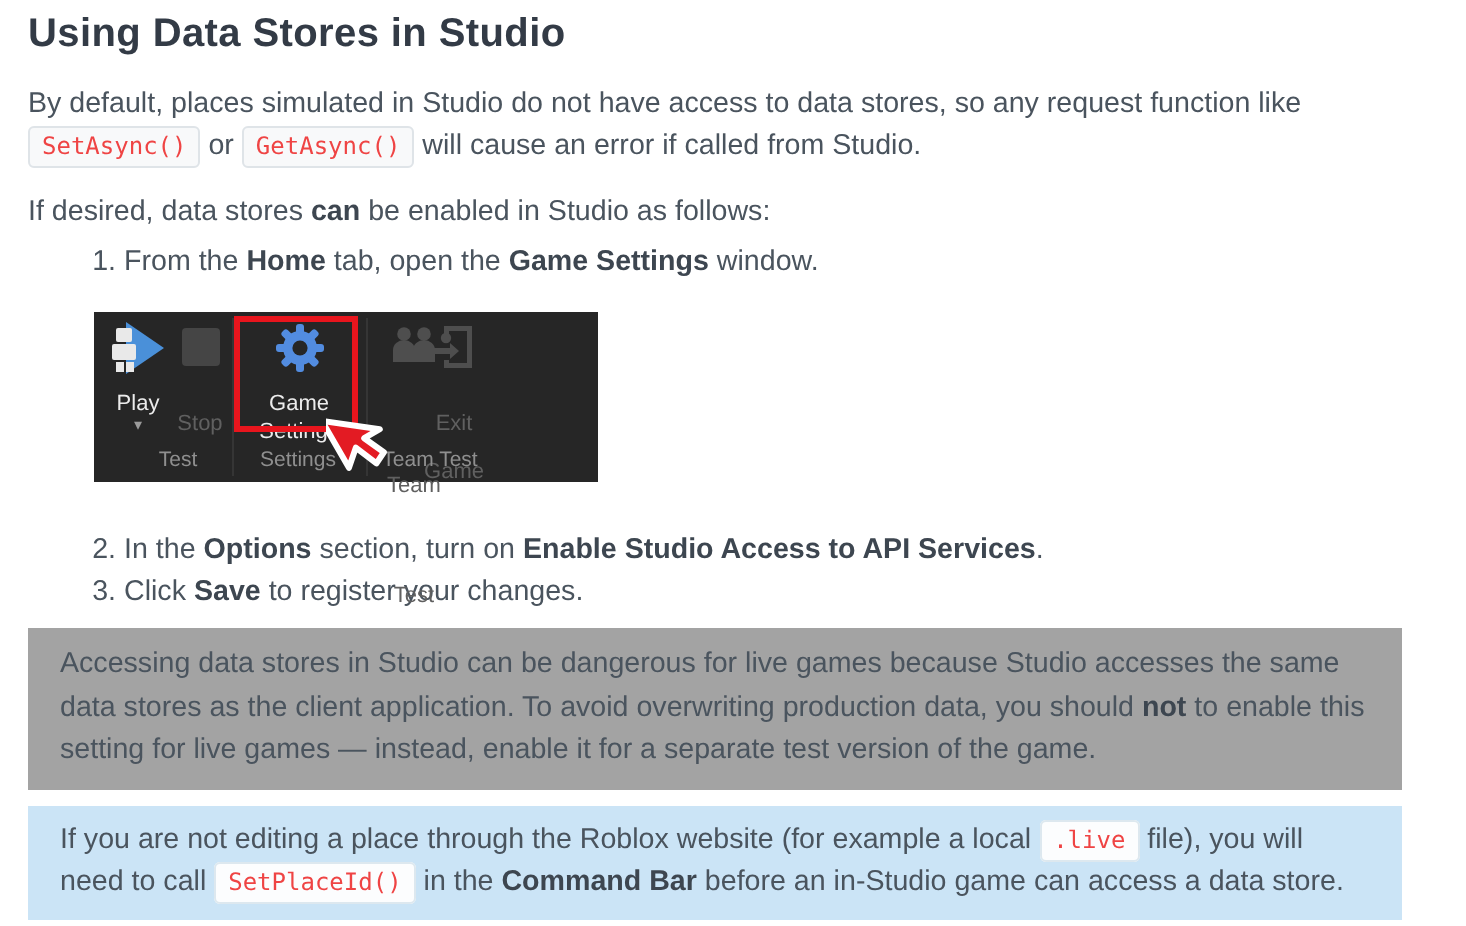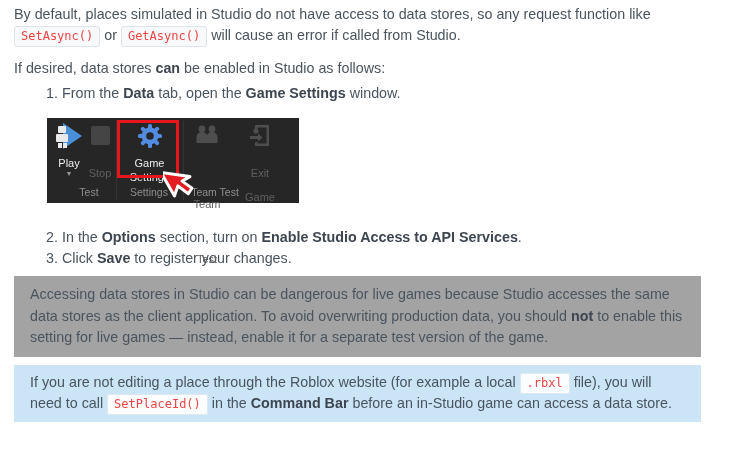--- a/index.html
+++ b/index.html
@@ -47,28 +47,29 @@
   }
   .callout.warning{background:#a3a3a3;}
   .callout.note{background:#cbe4f6;margin-bottom:0;padding:7px 16px;}
   .callout.note code.chip{background:#fcfdfe;border-color:#dde8ef;}
 </style>
 </head>
 <body>
 
 <div class="doc">
 
+  <h1 class="page-title">Using Data Stores in Studio</h1>
 
   <p class="body-p">By default, places simulated in Studio do not have access to data stores, so any request function like <code class="chip">SetAsync()</code> or <code class="chip">GetAsync()</code> will cause an error if called from Studio.</p>
 
   <p class="body-p enable-p">If desired, data stores <strong>can</strong> be enabled in Studio as follows:</p>
 
   <ol class="steps">
     <li>
-      <span>From the <strong>Data</strong> tab, open the <strong>Game Settings</strong> window.</span>
+      <span>From the <strong>Home</strong> tab, open the <strong>Game Settings</strong> window.</span>
 
       <div class="toolbar-shot">
 
         <div class="tb-btn" style="left:2px;width:40px;">
           <span>
             <svg width="26" height="26" viewBox="0 0 26 26">
               <polygon points="7,0 26,13 7,26" fill="#4a90d9"></polygon>
               <g fill="#e9e9e9">
                 <rect x="2" y="3" width="8" height="7" rx="1"></rect>
                 <rect x="0" y="11" width="12" height="8" rx="1"></rect>
@@ -118,21 +119,21 @@
                 <path d="M2.5,20 v-6 a5.5,5 0 0 1 11,0 v6 z"></path>
                 <circle cx="18" cy="6" r="3.4"></circle>
                 <path d="M12.5,20 v-6 a5.5,5 0 0 1 11,0 v6 z"></path>
               </g>
             </svg>
           </span>
           <span class="tb-label">Team</span>
           <span class="tb-label">Test</span>
         </div>
 
-        <div class="tb-btn disabled" style="left:193px;width:40px;">
+        <div class="tb-btn disabled" style="left:160px;width:40px;">
           <span>
             <svg width="26" height="26" viewBox="0 0 26 26">
               <path d="M8,2 h14 v21 h-14 v-4 h2.5 v1.5 h9 v-16 h-9 v1.5 h-2.5 z" fill="#4e4e4e"></path>
               <circle cx="9" cy="8" r="2.6" fill="#4e4e4e"></circle>
               <path d="M3,13 h8 v-2.5 l4.5,4 l-4.5,4 v-2.5 h-8 z" fill="#4e4e4e"></path>
             </svg>
           </span>
           <span class="tb-label">Exit</span>
           <span class="tb-label">Game</span>
         </div>
@@ -150,15 +151,15 @@
     <li>
       <span>In the <strong>Options</strong> section, turn on <strong>Enable Studio Access to API Services</strong>.</span>
     </li>
     <li>
       <span>Click <strong>Save</strong> to register your changes.</span>
     </li>
   </ol>
 
   <div class="callout warning">Accessing data stores in Studio can be dangerous for live games because Studio accesses the same data stores as the client application. To avoid overwriting production data, you should <strong>not</strong> to enable this setting for live games — instead, enable it for a separate test version of the game.</div>
 
-  <div class="callout note">If you are not editing a place through the Roblox website (for example a local <code class="chip">.rbxl</code> file), you will need to call <code class="chip">SetPlaceId()</code> in the <strong>Command Bar</strong> before an in-Studio game can access a data store.</div>
+  <div class="callout note">If you are not editing a place through the Roblox website (for example a local <code class="chip">.live</code> file), you will need to call <code class="chip">SetPlaceId()</code> in the <strong>Command Bar</strong> before an in-Studio game can access a data store.</div>
 
 </div>
 
 </body></html>

